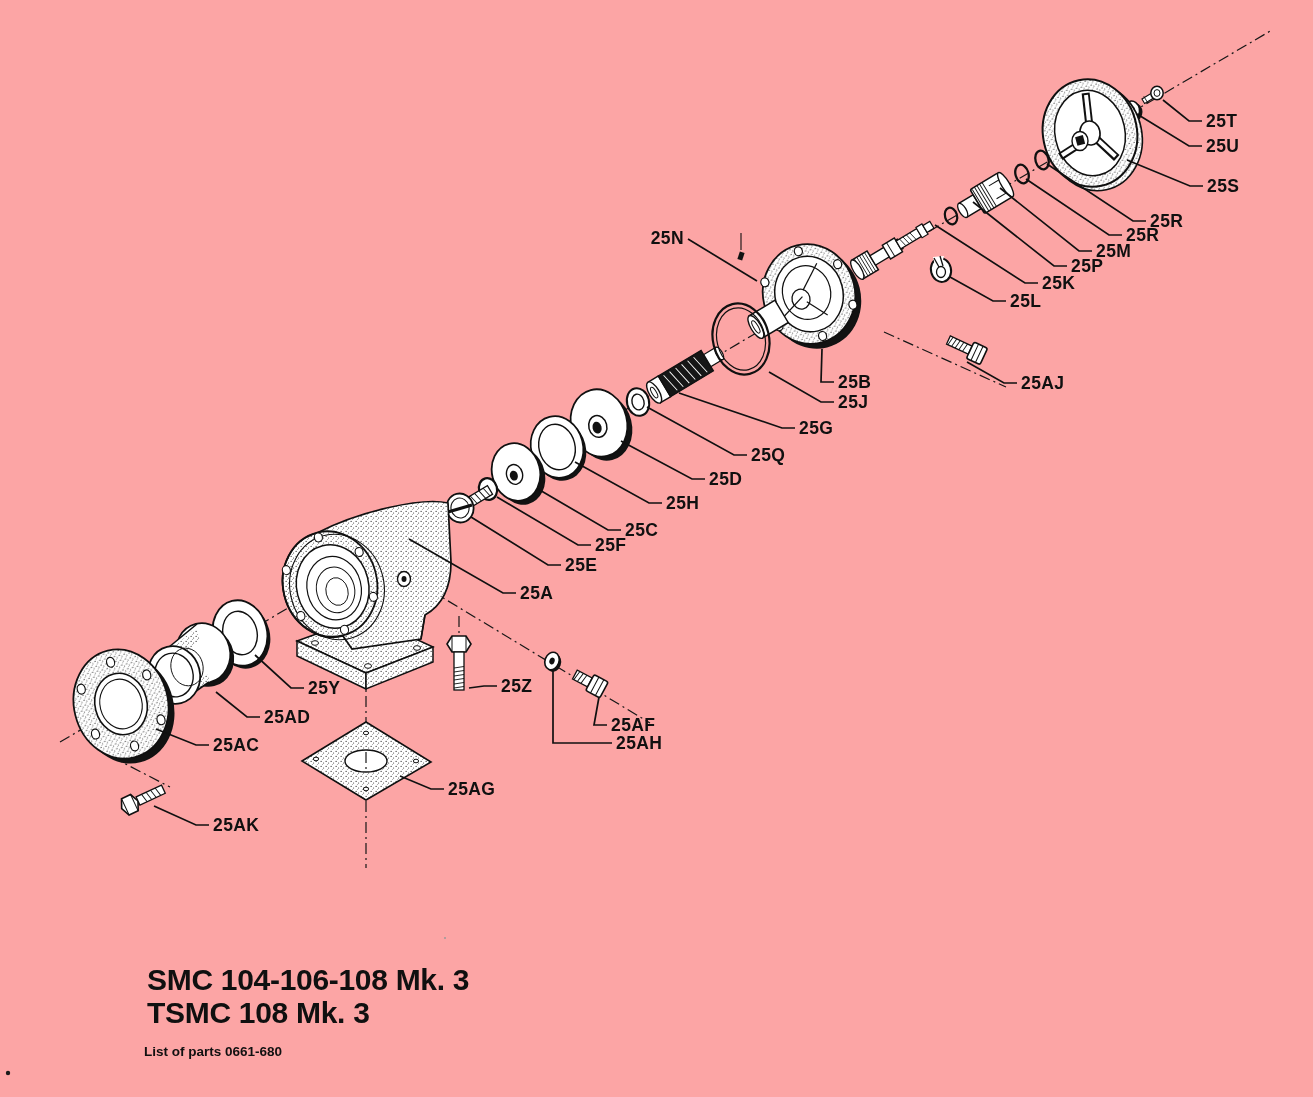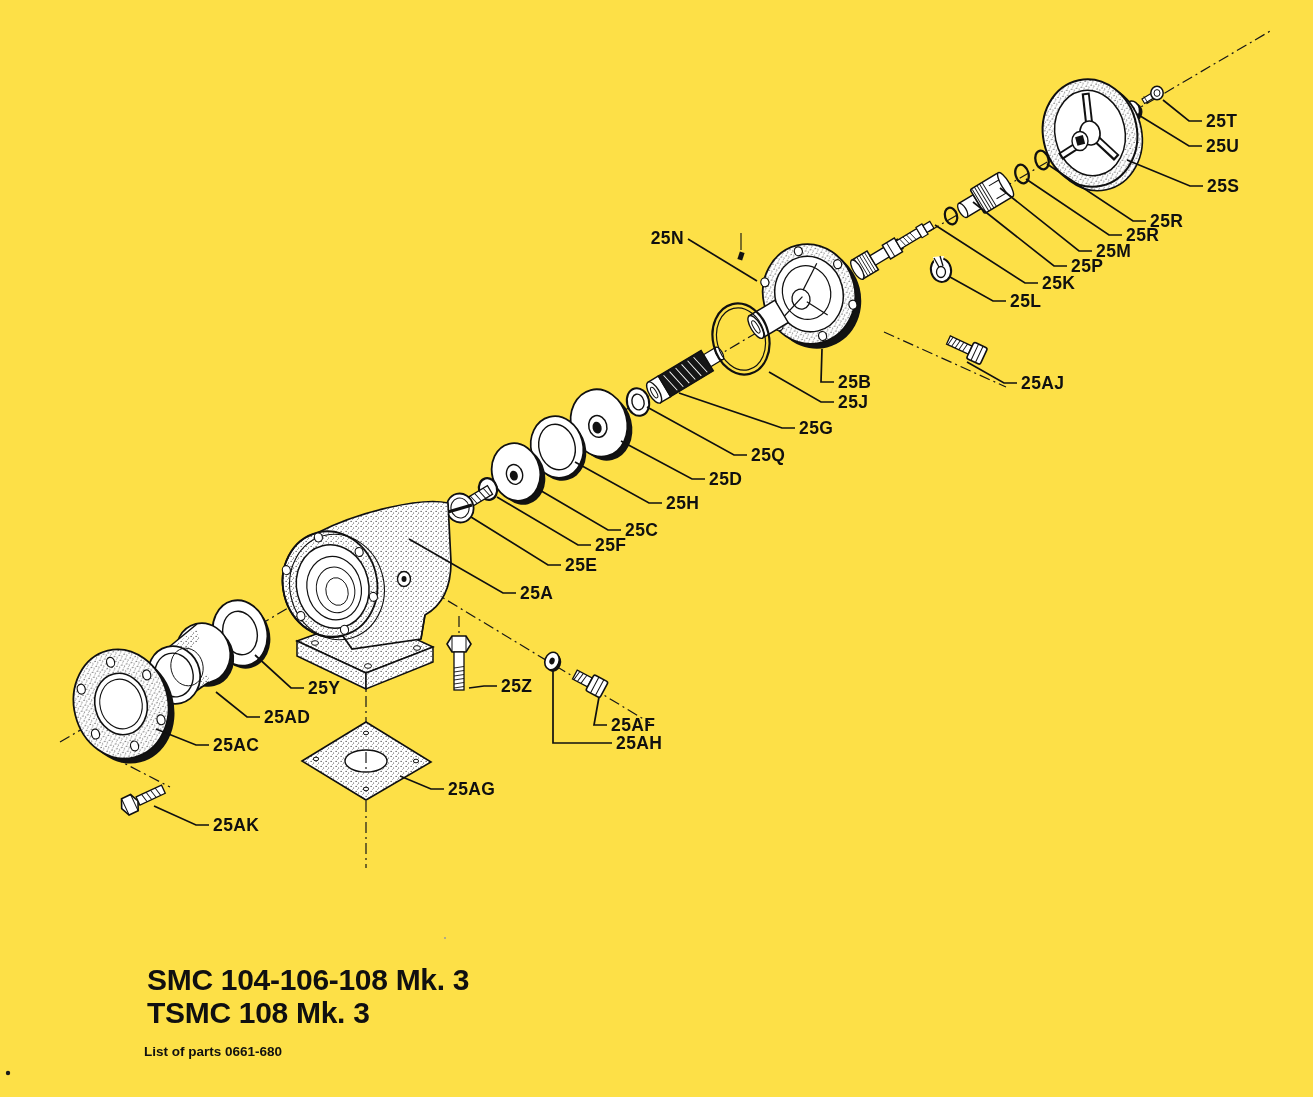--- a/index.html
+++ b/index.html
@@ -1,16 +1,16 @@
 <!DOCTYPE html>
 <html><head>
 <meta charset="utf-8">
 <style>
   html,body{margin:0;padding:0;background:#fff;}
-  .page{position:relative;width:1313px;height:1097px;background:#fde047;overflow:hidden;
+  .page{position:relative;width:1313px;height:1097px;background:#fca5a5;overflow:hidden;
         font-family:"Liberation Sans",sans-serif;}
   svg{position:absolute;left:0;top:0;}
   svg text{font-family:"Liberation Sans",sans-serif;}
   .lbl{font-weight:bold;font-size:17.5px;fill:#101010;letter-spacing:.4px;}
   .title1{font-weight:bold;font-size:30px;fill:#101010;letter-spacing:-0.3px;}
   .title2{font-weight:bold;font-size:13.5px;fill:#101010;}
   .ldr{fill:none;stroke:#101010;stroke-width:1.7;}
   .axis{fill:none;stroke:#161616;stroke-width:1.2;stroke-dasharray:11 4 2 4;}
   .ol{fill:#ffffff;stroke:#101010;}
   .on{fill:none;stroke:#101010;}

